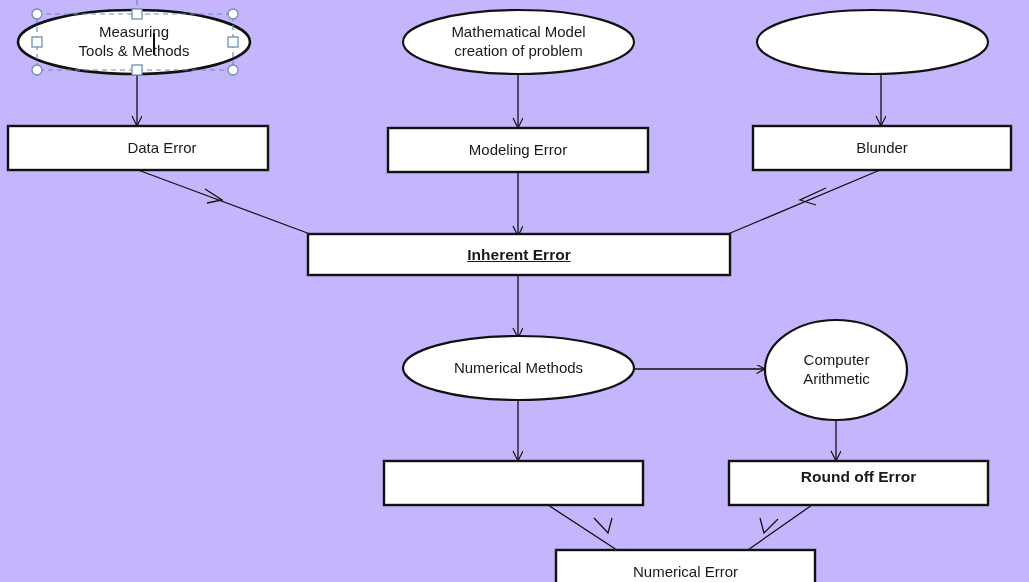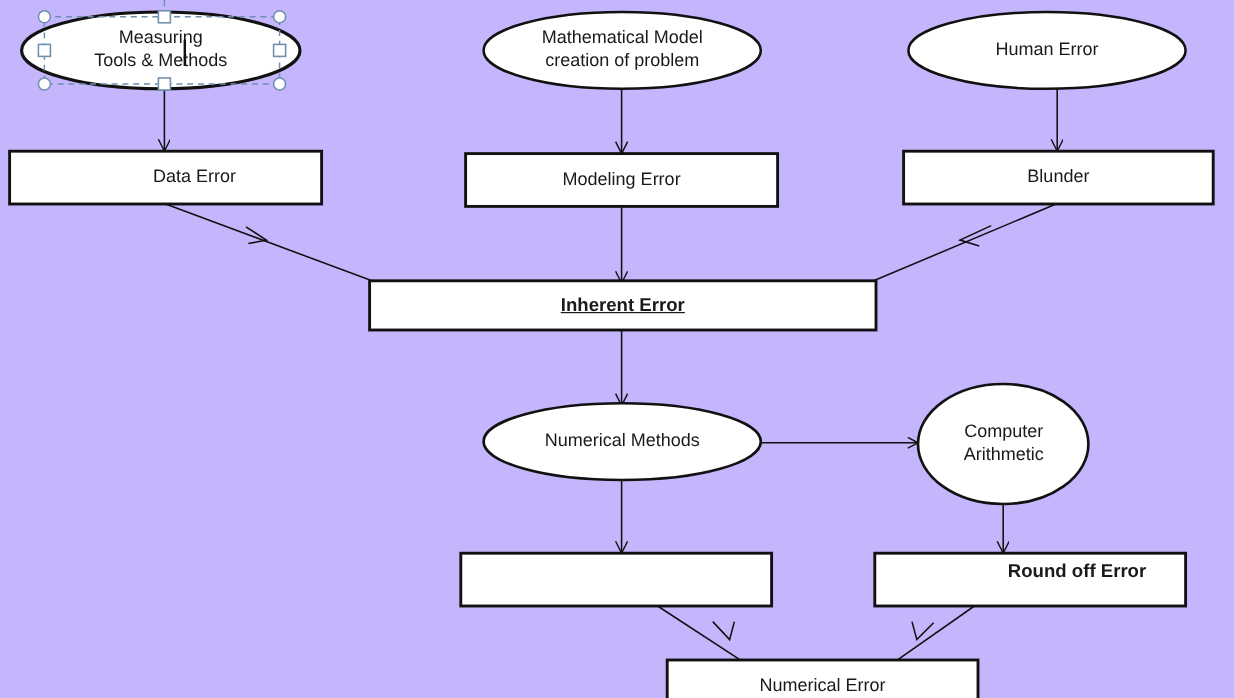--- a/index.html
+++ b/index.html
@@ -92,26 +92,25 @@
         <rect x="32" y="37" width="10" height="10"></rect>
         <rect x="228" y="37" width="10" height="10"></rect>
       </g>
     </g>
   </svg>
 
   <div class="node-label" style="left:18px;top:10px;width:232px;height:64px;">Measuring
 Tools &amp; Methods</div>
   <div class="node-label" style="left:403px;top:10px;width:231px;height:64px;">Mathematical Model
 creation of problem</div>
-  <div class="node-label" style="left:757px;top:10px;width:231px;height:64px;">Human Error</div>
   <div class="node-label" style="left:8px;top:126px;width:308px;height:44px;">Data Error</div>
   <div class="node-label" style="left:388px;top:128px;width:260px;height:44px;border-radius:22px;">Modeling Error</div>
   <div class="node-label" style="left:753px;top:126px;width:258px;height:44px;">Blunder</div>
   <div class="node-label bold" style="left:308px;top:234px;width:422px;height:41px;text-decoration:underline;">Inherent Error</div>
   <div class="node-label" style="left:403px;top:336px;width:231px;height:64px;">Numerical Methods</div>
   <div class="node-label" style="left:765px;top:320px;width:143px;height:100px;">Computer
 Arithmetic</div>
-  <div class="node-label bold" style="left:729px;top:461px;width:259px;height:32px;padding-left:39px;">Round off Error</div>
+  <div class="node-label bold" style="left:729px;top:461px;width:259px;height:32px;">Round off Error</div>
   <div class="node-label" style="left:556px;top:550px;width:259px;height:44px;">Numerical Error</div>
 
   <div class="caret" style="left:153px;top:33px;height:22px;"></div>
 
 </div>
 
 </body></html>

